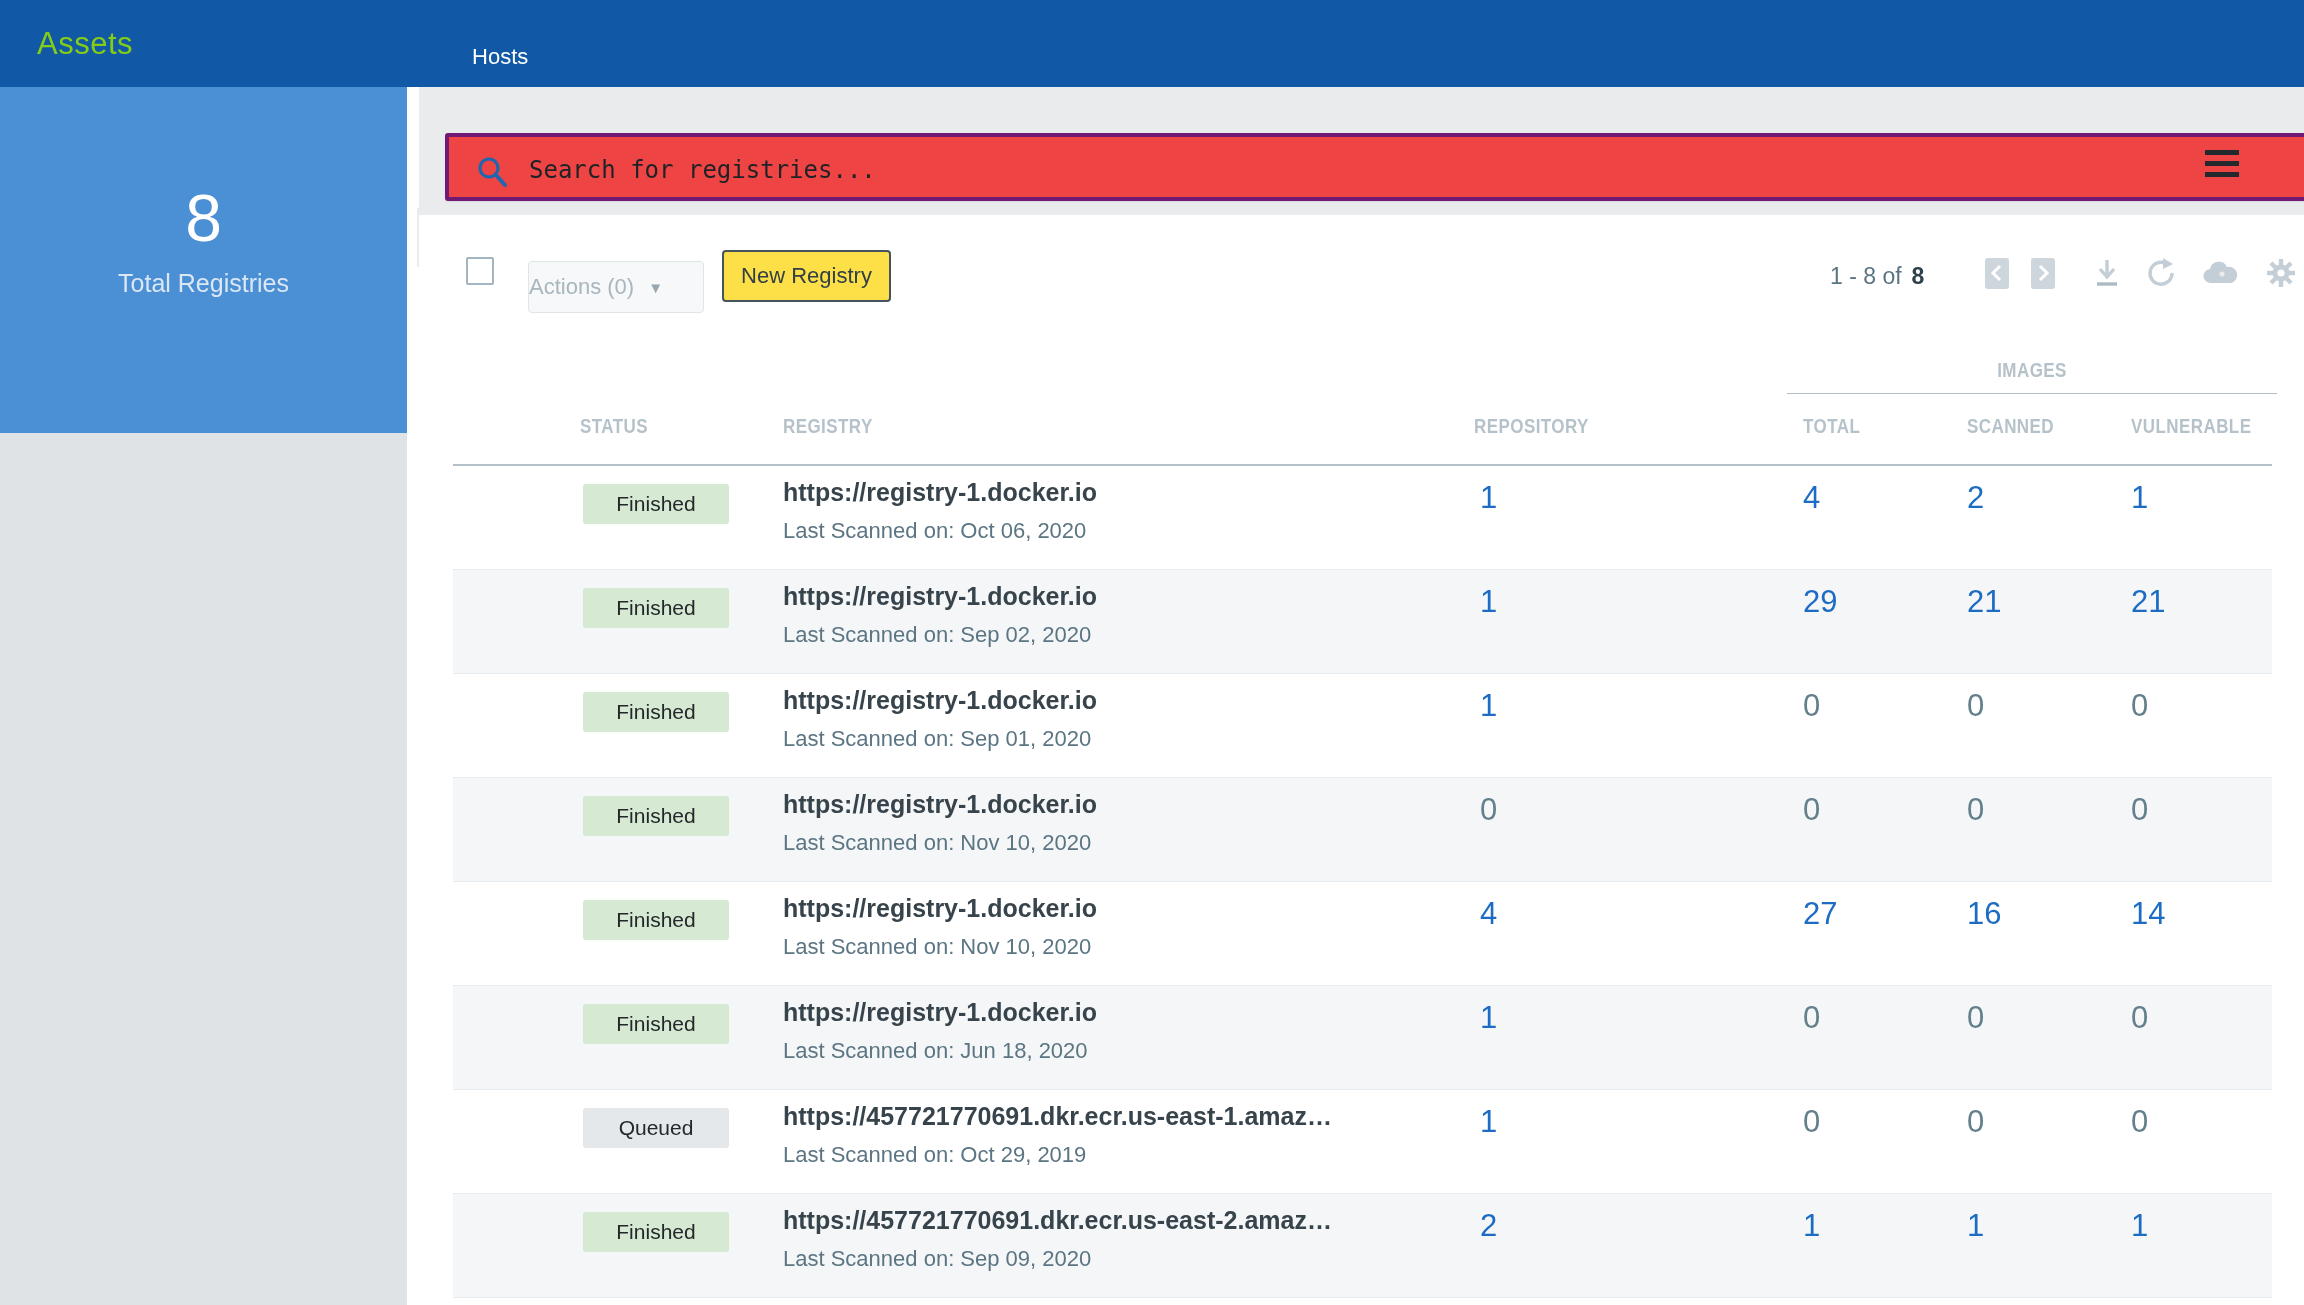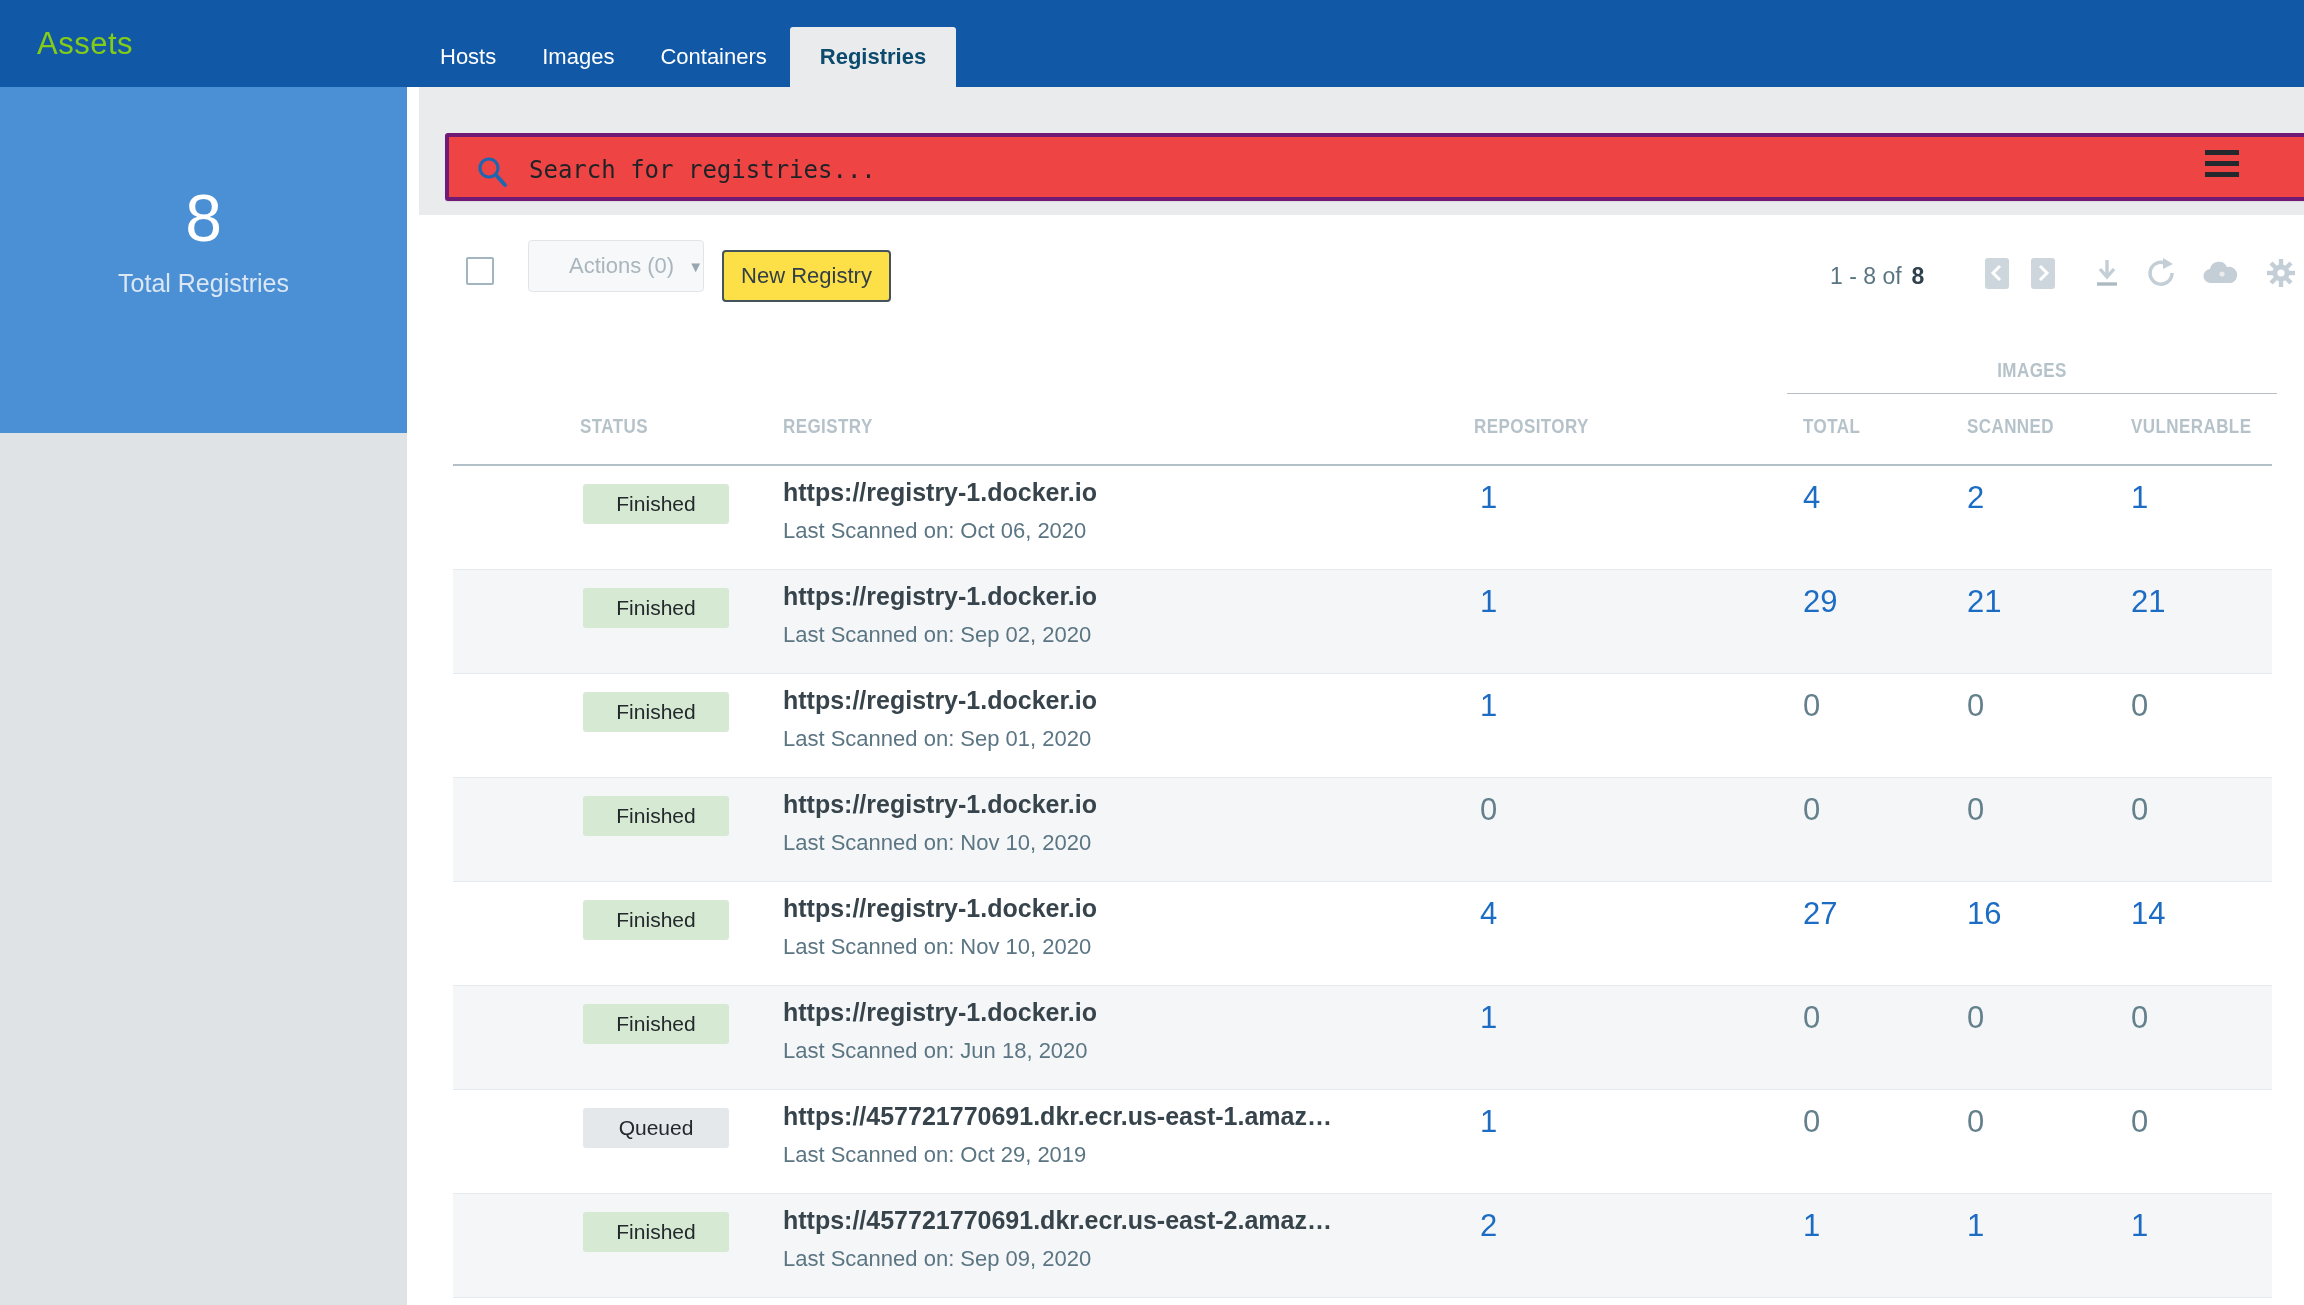--- a/index.html
+++ b/index.html
@@ -10,21 +10,21 @@
     --c-icon:#c3ced6; --c-pagetext:#5a7482;
   }
   *{margin:0;padding:0;box-sizing:border-box;}
   html,body{background:#fff;}
   body{font-family:"Liberation Sans", sans-serif;}
   #page{position:relative;width:2304px;height:1305px;overflow:hidden;background:#fff;}
 
   
   #appbar{position:absolute;left:0;top:0;width:2304px;height:87px;background:var(--c-header);}
   #app-title{position:absolute;left:37px;top:0;height:87px;line-height:87px;color:#84cc16;font-size:31px;font-weight:500;letter-spacing:.5px;}
-  #tabs{position:absolute;left:417px;top:27px;height:60px;display:flex;align-items:center;}
+  #tabs{position:absolute;left:417px;top:27px;height:60px;display:flex;align-items:center;flex-direction:column;}
   .tab{height:60px;line-height:60px;padding:0 23px;color:#fff;font-size:22px;font-weight:500;cursor:pointer;}
   .tab.active{background:var(--c-band);color:#0c4a6e;font-weight:700;padding:0 30px;border-radius:3px 3px 0 0;}
 
   
   #sidebar{position:absolute;left:0;top:87px;width:407px;height:1218px;background:var(--c-sidebar-rest);}
   #stat-box{width:407px;height:346px;background:var(--c-sidebar);display:flex;flex-direction:column;align-items:center;justify-content:center;padding-bottom:40px;}
   #stat-value{color:#fff;font-size:66px;font-weight:400;line-height:1.1;}
   #stat-label{color:#dbe7f5;font-size:25px;margin-top:14px;}
 
   
@@ -32,21 +32,21 @@
   #search-band{position:absolute;left:0;top:0;width:1885px;height:128px;background:var(--c-band);}
   #search-box{position:absolute;left:26px;top:46px;width:1908px;height:68px;background:#ef4444;border:4px solid #701a75;border-radius:3px;box-shadow:0 1px 2px rgba(0,0,0,.07);display:flex;align-items:center;}
   #search-icon{position:absolute;left:26px;top:17px;}
   #search-input{position:absolute;left:80px;top:0;width:1600px;height:66px;border:none;outline:none;background:transparent;font-family:"DejaVu Sans Mono","Liberation Mono",monospace;font-size:24px;color:#1d2226;}
   #search-input::placeholder{color:#1d2226;opacity:1;}
   #hamburger{position:absolute;left:1786px;top:63px;width:34px;height:32px;cursor:pointer;}
   #hamburger span{display:block;width:34px;height:5px;background:#24292d;margin-bottom:6px;}
 
   
   #row-select{position:absolute;left:47px;top:170px;width:28px;height:28px;background:#fff;border:2px solid #a2b5c0;border-radius:2px;cursor:pointer;}
-  #actions-btn{position:absolute;left:109px;top:153px;width:176px;height:52px;background:#f6f8f9;border:1px solid #e0e5e8;border-radius:4px;color:#a9b6be;font-size:22px;display:flex;align-items:center;justify-content:flex-end;gap:14px;}
+  #actions-btn{position:absolute;left:109px;top:174px;width:176px;height:52px;background:#f6f8f9;border:1px solid #e0e5e8;border-radius:4px;color:#a9b6be;font-size:22px;display:flex;align-items:center;justify-content:flex-start;gap:14px;}
   #actions-caret{font-size:15px;color:#97a6af;}
   #new-registry-btn{position:absolute;left:303px;top:163px;width:169px;height:52px;background:#fde047;border:2px solid #44535c;border-radius:4px;color:#323f47;font-size:22px;display:flex;align-items:center;justify-content:center;cursor:pointer;}
   #pagination{position:absolute;left:1411px;top:163px;height:52px;display:flex;align-items:center;font-size:23px;color:var(--c-pagetext);}
   #page-total{font-weight:700;color:#2f414c;margin-left:10px;}
   #pager-icons{position:absolute;left:1566px;top:168px;display:flex;align-items:center;gap:22px;}
   .nav-box{width:24px;height:31px;background:#ccd6dc;border-radius:3px;display:flex;align-items:center;justify-content:center;}
   .icon-btn{cursor:pointer;display:flex;align-items:center;}
 
   
   #images-group{position:absolute;left:1368px;top:272px;width:490px;text-align:center;color:var(--c-colhead);font-size:20px;font-weight:700;transform:scaleX(.85);letter-spacing:.5px;}

